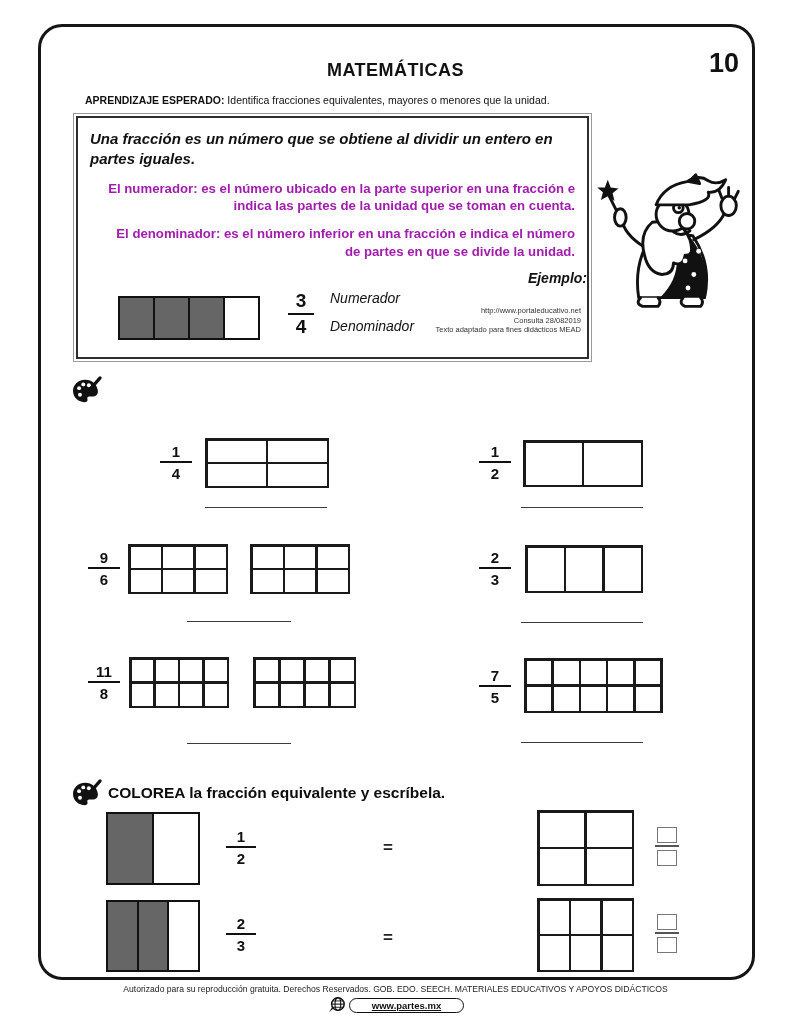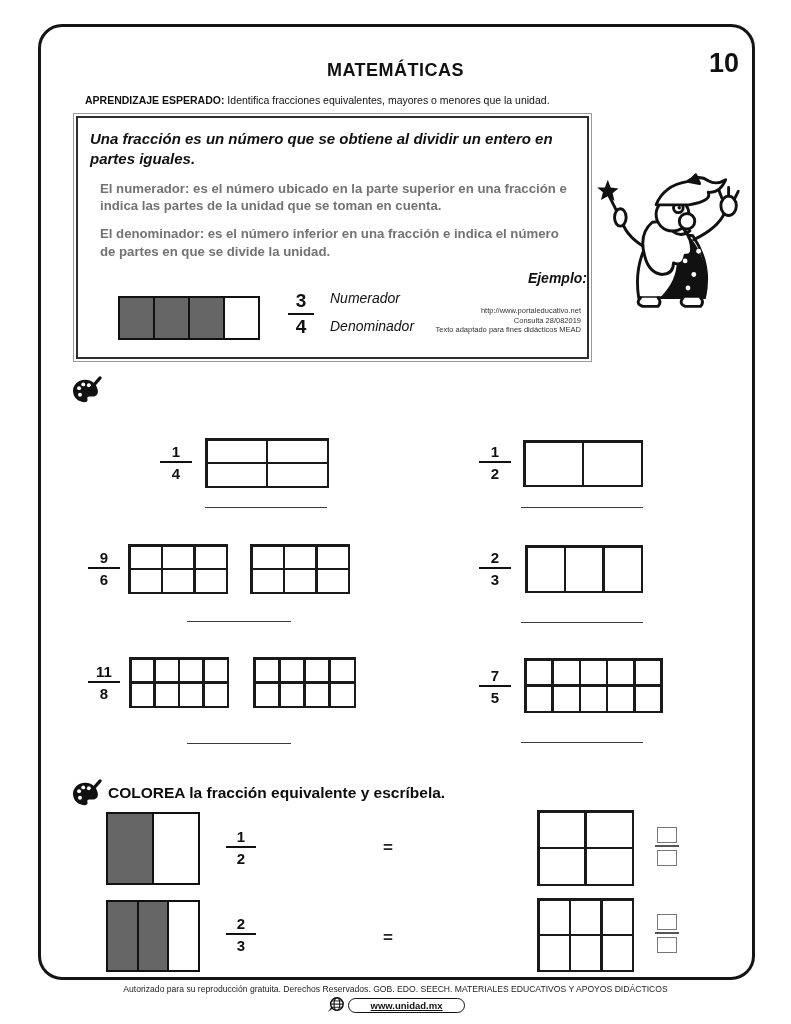--- a/index.html
+++ b/index.html
@@ -12,21 +12,21 @@
 
   .page-number { position:absolute; top:48px; right:52px; font-size:27px; font-weight:bold; }
   .title { position:absolute; top:60px; left:0; right:0; text-align:center;
            font-size:18px; font-weight:bold; letter-spacing:.5px; }
   .ae-line { position:absolute; top:94px; left:85px; width:600px; font-size:10.5px; }
   .ae-line b { font-weight:bold; }
 
   .def-box { position:absolute; left:76px; top:116px; width:513px; height:243px;
              border:2px solid #2e2e2e; outline:1px solid #9a9a9a; outline-offset:2px; background:#fff; }
   .def-intro { margin:11px 14px 4px 12px; font-size:15px; font-weight:bold; font-style:italic; line-height:1.32; }
-  .def-p { margin:11px 12px 0 22px; font-size:13.2px; font-weight:bold; line-height:1.32; color:#737373; }
+  .def-p { margin:11px 12px 0 22px; font-size:13.2px; font-weight:bold; line-height:1.32; color:#a21caf;text-align:right; }
   .ejemplo { margin:10px 0 0 12px; font-size:14px; font-weight:bold; font-style:italic;text-align:right; }
   .example-row { position:relative; height:70px; }
   .ex-bar { position:absolute; left:40px; top:10px; width:142px; height:44px; display:flex;
             border:2px solid #111; }
   .ex-bar .bcell { flex:1; border-right:2px solid #111; background:#fff; }
   .ex-bar .bcell:last-child { border-right:none; }
   .bcell.shaded { background:var(--shaded,#666); }
   .ex-frac { position:absolute; left:210px; top:4px; width:26px; text-align:center; }
   .ex-frac .num { display:block; font-size:19px; font-weight:bold; border-bottom:2.5px solid #111; padding-bottom:1px; }
   .ex-frac .den { display:block; font-size:19px; font-weight:bold; padding-top:1px; }
@@ -304,16 +304,16 @@
   <div class="footer-line">Autorizado para su reproducción gratuita. Derechos Reservados. GOB. EDO. SEECH. MATERIALES EDUCATIVOS Y APOYOS DIDÁCTICOS</div>
   <div class="footer-logo">
     <svg width="20" height="18" viewBox="0 0 22 20">
       <circle cx="12" cy="9" r="7" fill="none" stroke="#111" stroke-width="1.6"></circle>
       <ellipse cx="12" cy="9" rx="3.2" ry="7" fill="none" stroke="#111" stroke-width="1.2"></ellipse>
       <line x1="5" y1="9" x2="19" y2="9" stroke="#111" stroke-width="1.2"></line>
       <line x1="6" y1="5.5" x2="18" y2="5.5" stroke="#111" stroke-width="1"></line>
       <line x1="6" y1="12.5" x2="18" y2="12.5" stroke="#111" stroke-width="1"></line>
       <path d="M2 18 l6 -5 -2 -1 z" fill="#111"></path>
     </svg>
-    <div class="logo-pill"><span>www.unidad.mx</span></div>
+    <div class="logo-pill"><span>www.partes.mx</span></div>
   </div>
 
 </div>
 
 </body></html>

